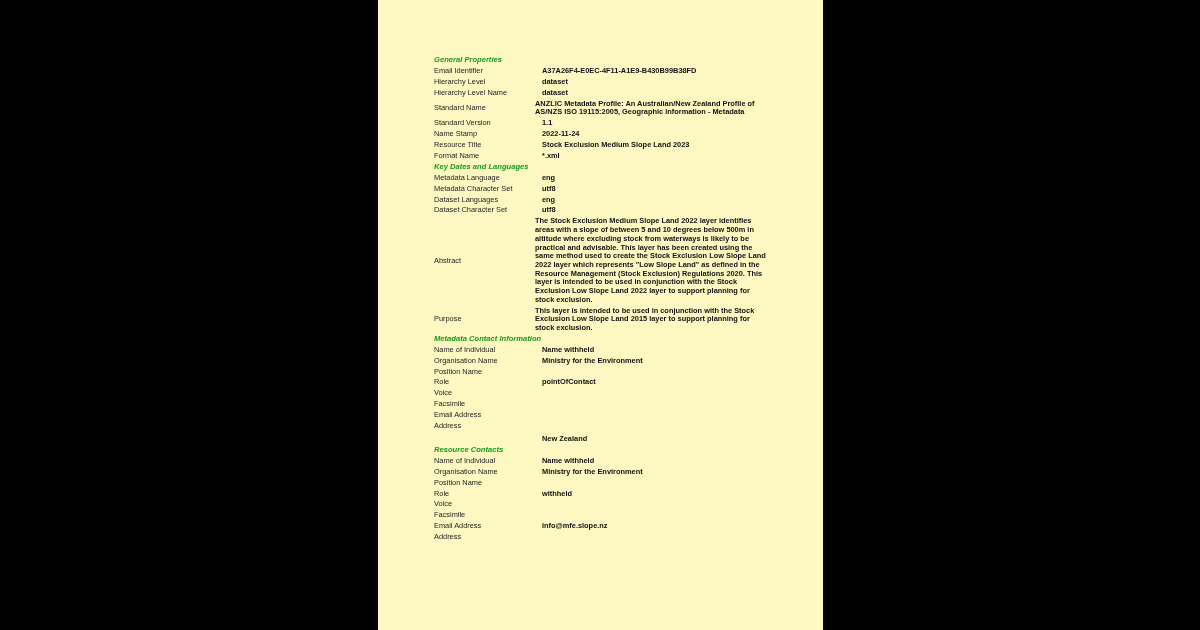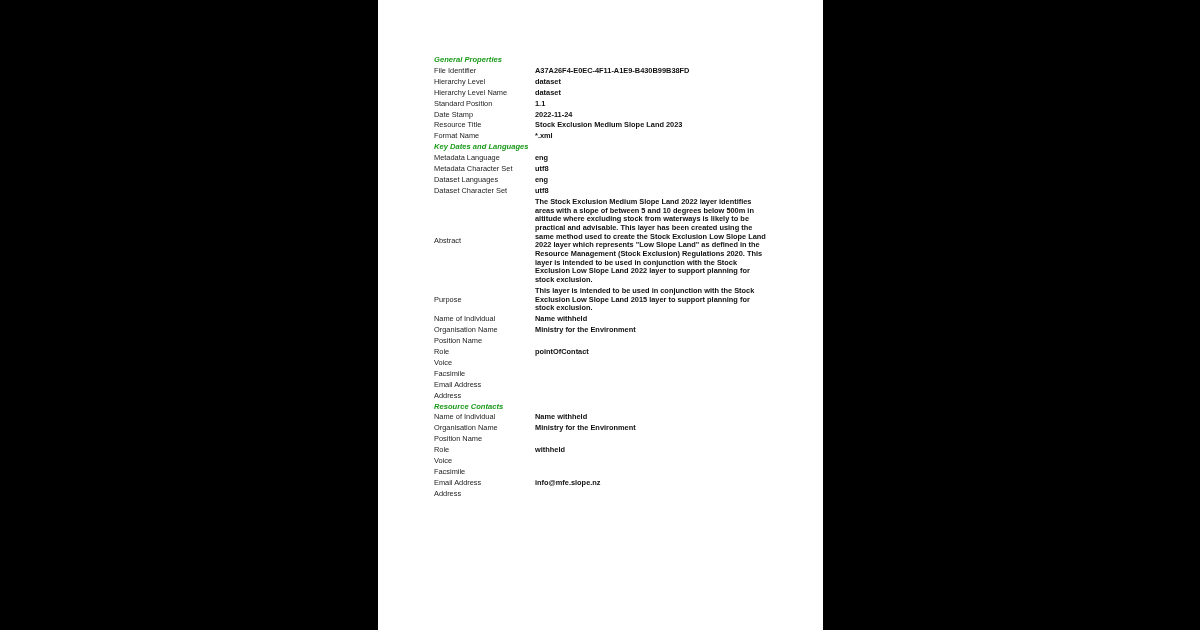--- a/index.html
+++ b/index.html
@@ -1,64 +1,68 @@
 <!DOCTYPE html>
 <html><head>
 <meta charset="utf-8">
 <style>
   html, body { margin: 0; padding: 0; }
   body {
     width: 1200px; height: 630px; background: #000000; position: relative; overflow: hidden;
     font-family: "Liberation Sans", sans-serif;
   }
   .page {
-    position: absolute; left: 378px; top: 0; width: 445px; height: 630px; background: #ffffff;
+    position: absolute; left: 378px; top: 0; width: 445px; height: 630px; background: #fef9c3;
   }
   .content {
     position: absolute; left: 56px; top: 55px; width: 335px;
   }
   .section-title {
     color: #1a9a1a; font-style: italic; font-weight: bold; font-size: 7.6px;
     height: 10.9px; line-height: 10.9px; white-space: nowrap;
   }
   .row { display: flex; align-items: center; min-height: 10.9px; }
   .label {
     width: 101px; flex: 0 0 101px; font-size: 7.4px; color: #222; line-height: 10.9px; white-space: nowrap;
   }
   .value {
     flex: 1; font-size: 7.4px; font-weight: bold; color: #111; line-height: 8.7px;
     padding: 1.1px 0;
   }
-  .value.single { white-space: nowrap; line-height: 10.9px; padding: 0; }
+  .value.single { white-space: nowrap; line-height: 10.9px; padding: 0; margin-left: 7px; }
 </style>
 </head>
 <body>
 
 <div class="page">
   <div class="content">
 
     <div class="section-title">General Properties</div>
     <div class="row">
-      <div class="label">File Identifier</div>
+      <div class="label">Email Identifier</div>
       <div class="value single">A37A26F4-E0EC-4F11-A1E9-B430B99B38FD</div>
     </div>
     <div class="row">
       <div class="label">Hierarchy Level</div>
       <div class="value single">dataset</div>
     </div>
     <div class="row">
       <div class="label">Hierarchy Level Name</div>
       <div class="value single">dataset</div>
     </div>
     <div class="row">
-      <div class="label">Standard Position</div>
+      <div class="label">Standard Name</div>
+      <div class="value">ANZLIC Metadata Profile: An Australian/New Zealand Profile of AS/NZS ISO 19115:2005, Geographic information - Metadata</div>
+    </div>
+    <div class="row">
+      <div class="label">Standard Version</div>
       <div class="value single">1.1</div>
     </div>
     <div class="row">
-      <div class="label">Date Stamp</div>
+      <div class="label">Name Stamp</div>
       <div class="value single">2022-11-24</div>
     </div>
     <div class="row">
       <div class="label">Resource Title</div>
       <div class="value single">Stock Exclusion Medium Slope Land 2023</div>
     </div>
     <div class="row">
       <div class="label">Format Name</div>
       <div class="value single">*.xml</div>
     </div>
@@ -82,20 +86,21 @@
     </div>
     <div class="row">
       <div class="label">Abstract</div>
       <div class="value">The Stock Exclusion Medium Slope Land 2022 layer identifies areas with a slope of between 5 and 10 degrees below 500m in altitude where excluding stock from waterways is likely to be practical and advisable. This layer has been created using the same method used to create the Stock Exclusion Low Slope Land 2022 layer which represents "Low Slope Land" as defined in the Resource Management (Stock Exclusion) Regulations 2020. This layer is intended to be used in conjunction with the Stock Exclusion Low Slope Land 2022 layer to support planning for stock exclusion.</div>
     </div>
     <div class="row">
       <div class="label">Purpose</div>
       <div class="value">This layer is intended to be used in conjunction with the Stock Exclusion Low Slope Land 2015 layer to support planning for stock exclusion.</div>
     </div>
 
+    <div class="section-title">Metadata Contact Information</div>
     <div class="row">
       <div class="label">Name of Individual</div>
       <div class="value single">Name withheld</div>
     </div>
     <div class="row">
       <div class="label">Organisation Name</div>
       <div class="value single">Ministry for the Environment</div>
     </div>
     <div class="row">
       <div class="label">Position Name</div>
@@ -113,20 +118,24 @@
       <div class="label">Facsimile</div>
       <div class="value single"></div>
     </div>
     <div class="row">
       <div class="label">Email Address</div>
       <div class="value single"></div>
     </div>
     <div class="row">
       <div class="label">Address</div>
       <div class="value single"></div>
+    </div>
+    <div class="row" style="margin-top:2px;">
+      <div class="label"></div>
+      <div class="value single">New Zealand</div>
     </div>
 
     <div class="section-title">Resource Contacts</div>
     <div class="row">
       <div class="label">Name of Individual</div>
       <div class="value single">Name withheld</div>
     </div>
     <div class="row">
       <div class="label">Organisation Name</div>
       <div class="value single">Ministry for the Environment</div>

